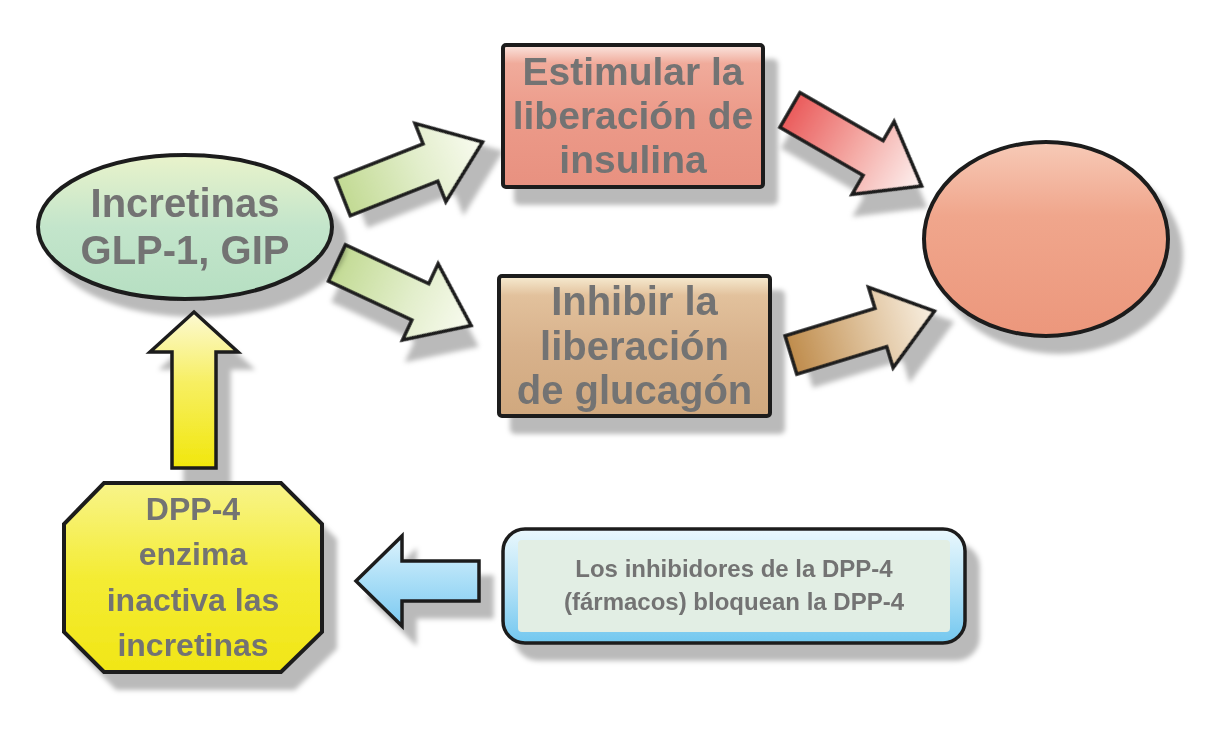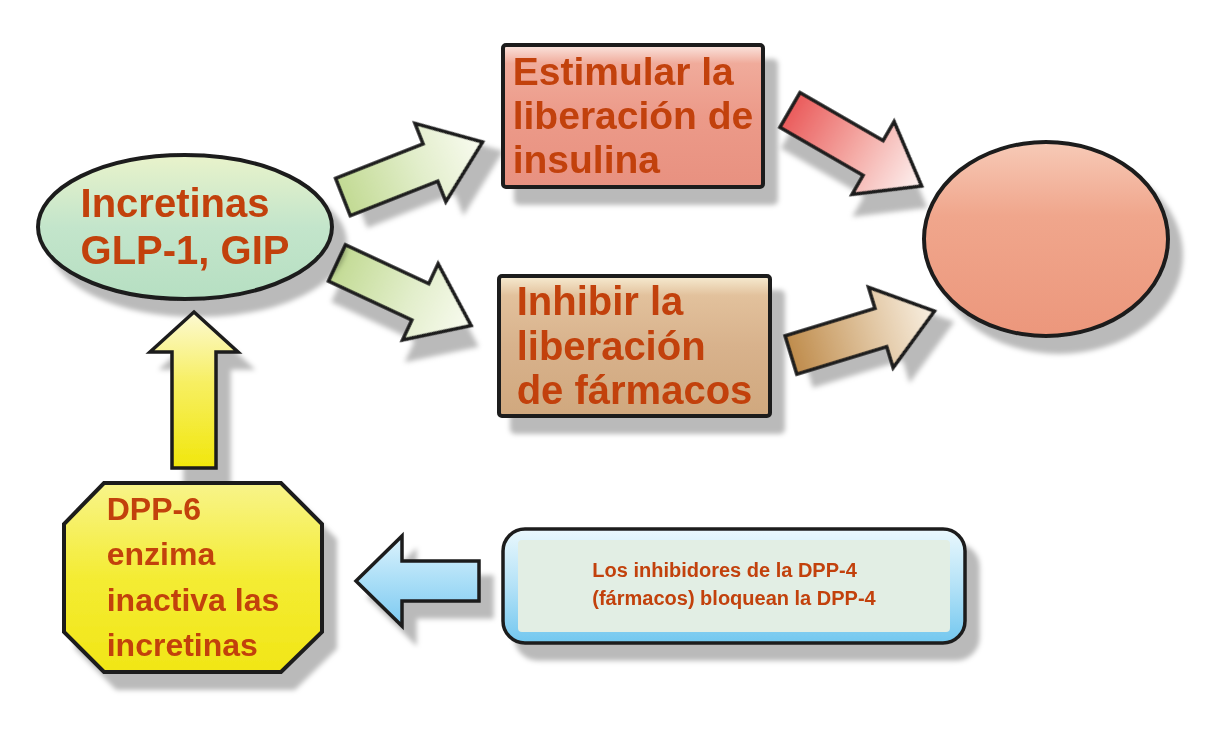--- a/index.html
+++ b/index.html
@@ -7,31 +7,32 @@
     position:relative;
     width:1205px;height:732px;
     background:#ffffff;
     overflow:hidden;
     font-family:"Liberation Sans","DejaVu Sans",sans-serif;
   }
   .layer{position:absolute;left:0;top:0;}
   .label{
     position:absolute;
     display:flex;align-items:center;justify-content:center;
+    text-align:center;
     white-space:pre-line;
     font-weight:700;
-    color:#c2410c;
+    color:#737373;
     pointer-events:none;
   }
   .label-incretinas   {left:38px;  top:156px; width:294px; height:142px; font-size:40px; line-height:1.18;}
   .label-estimular    {left:503px; top:45px;  width:260px; height:142px; font-size:39px; line-height:1.13;}
   .label-inhibir      {left:499px; top:276px; width:271px; height:140px; font-size:40px; line-height:1.12;}
   .label-disminucion  {left:924px; top:143px; width:245px; height:193px; font-size:32px; line-height:1.34;}
   .label-dpp4         {left:64px;  top:483px; width:258px; height:189px; font-size:32px; line-height:1.41;}
-  .label-inhibidores  {left:503px; top:529px; width:462px; height:112px; font-size:20px; line-height:1.38;}
+  .label-inhibidores  {left:503px; top:529px; width:462px; height:112px; font-size:24px; line-height:1.38;}
 </style>
 </head>
 <body>
 
 <div class="canvas">
 
   <svg class="layer" width="1205" height="732" viewBox="0 0 1205 732">
     <defs>
       <filter id="ds" x="-30%" y="-30%" width="175%" height="185%">
         <feDropShadow dx="13" dy="16" stdDeviation="2.5" flood-color="#000000" flood-opacity="0.27"></feDropShadow>
@@ -127,24 +128,24 @@
 
   <div class="label label-incretinas">Incretinas
 GLP-1, GIP</div>
 
   <div class="label label-estimular">Estimular la
 liberación de
 insulina</div>
 
   <div class="label label-inhibir">Inhibir la
 liberación
-de fármacos</div>
+de glucagón</div>
 
 
-  <div class="label label-dpp4">DPP-6
+  <div class="label label-dpp4">DPP-4
 enzima
 inactiva las
 incretinas</div>
 
   <div class="label label-inhibidores">Los inhibidores de la DPP-4
 (fármacos) bloquean la DPP-4</div>
 
 </div>
 
 </body></html>

